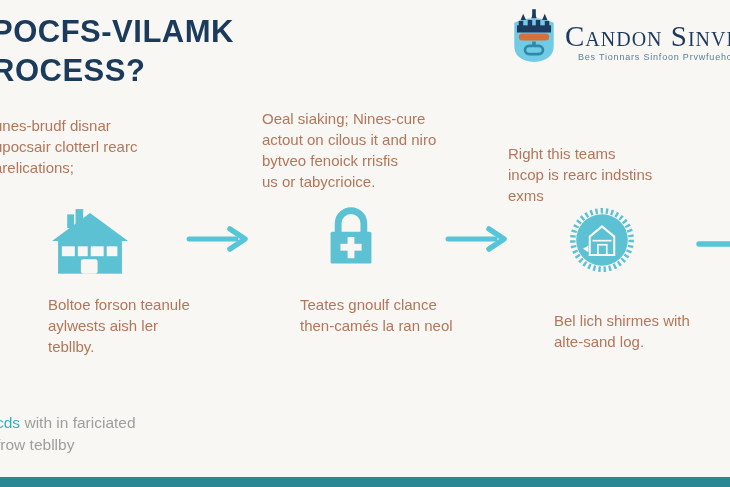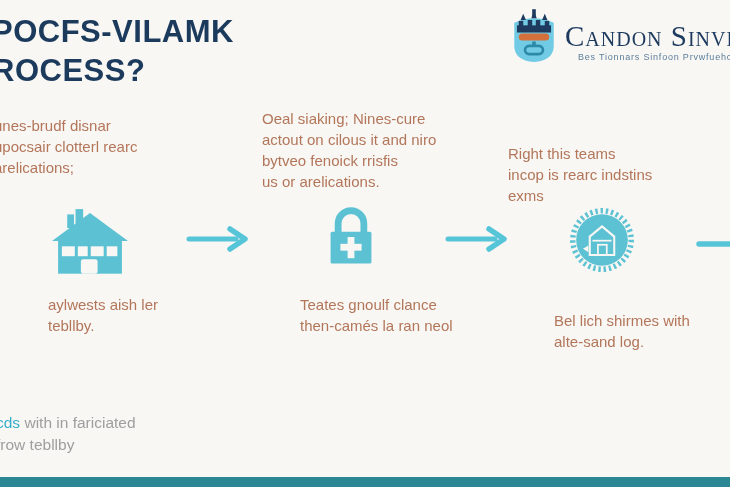--- a/index.html
+++ b/index.html
@@ -65,21 +65,21 @@
   <div class="para" style="left:-6px;top:115px;">
     <div>unes-brudf disnar</div>
     <div>upocsair clotterl rearc</div>
     <div>arelications;</div>
   </div>
 
   <div class="para" style="left:262px;top:108px;">
     <div>Oeal siaking; Nines-cure</div>
     <div>actout on cilous it and niro</div>
     <div>bytveo fenoick rrisfis</div>
-    <div>us or arelications.</div>
+    <div>us or tabycrioice.</div>
   </div>
 
   <div class="para" style="left:508px;top:136px;margin-top:7px;">
     <div>Right this teams</div>
     <div>incop is rearc indstins</div>
     <div>exms</div>
   </div>
 
   <span class="icon" style="left:52px;top:206px;">
     <svg width="76" height="70" viewBox="0 0 100 90">
@@ -129,20 +129,21 @@
     </svg>
   </span>
 
   <span class="icon" style="left:696px;top:234px;">
     <svg width="40" height="8" viewBox="0 0 40 8">
       <line x1="3" y1="4" x2="40" y2="4" stroke="#57c5d8" stroke-width="5.5" stroke-linecap="round"></line>
     </svg>
   </span>
 
   <div class="para" style="left:48px;top:294px;">
+    <div>Boltoe forson teanule</div>
     <div>aylwests aish ler</div>
     <div>tebllby.</div>
   </div>
 
   <div class="para" style="left:300px;top:294px;">
     <div>Teates gnoulf clance</div>
     <div>then-camés la ran neol</div>
   </div>
 
   <div class="para" style="left:554px;top:310px;">

